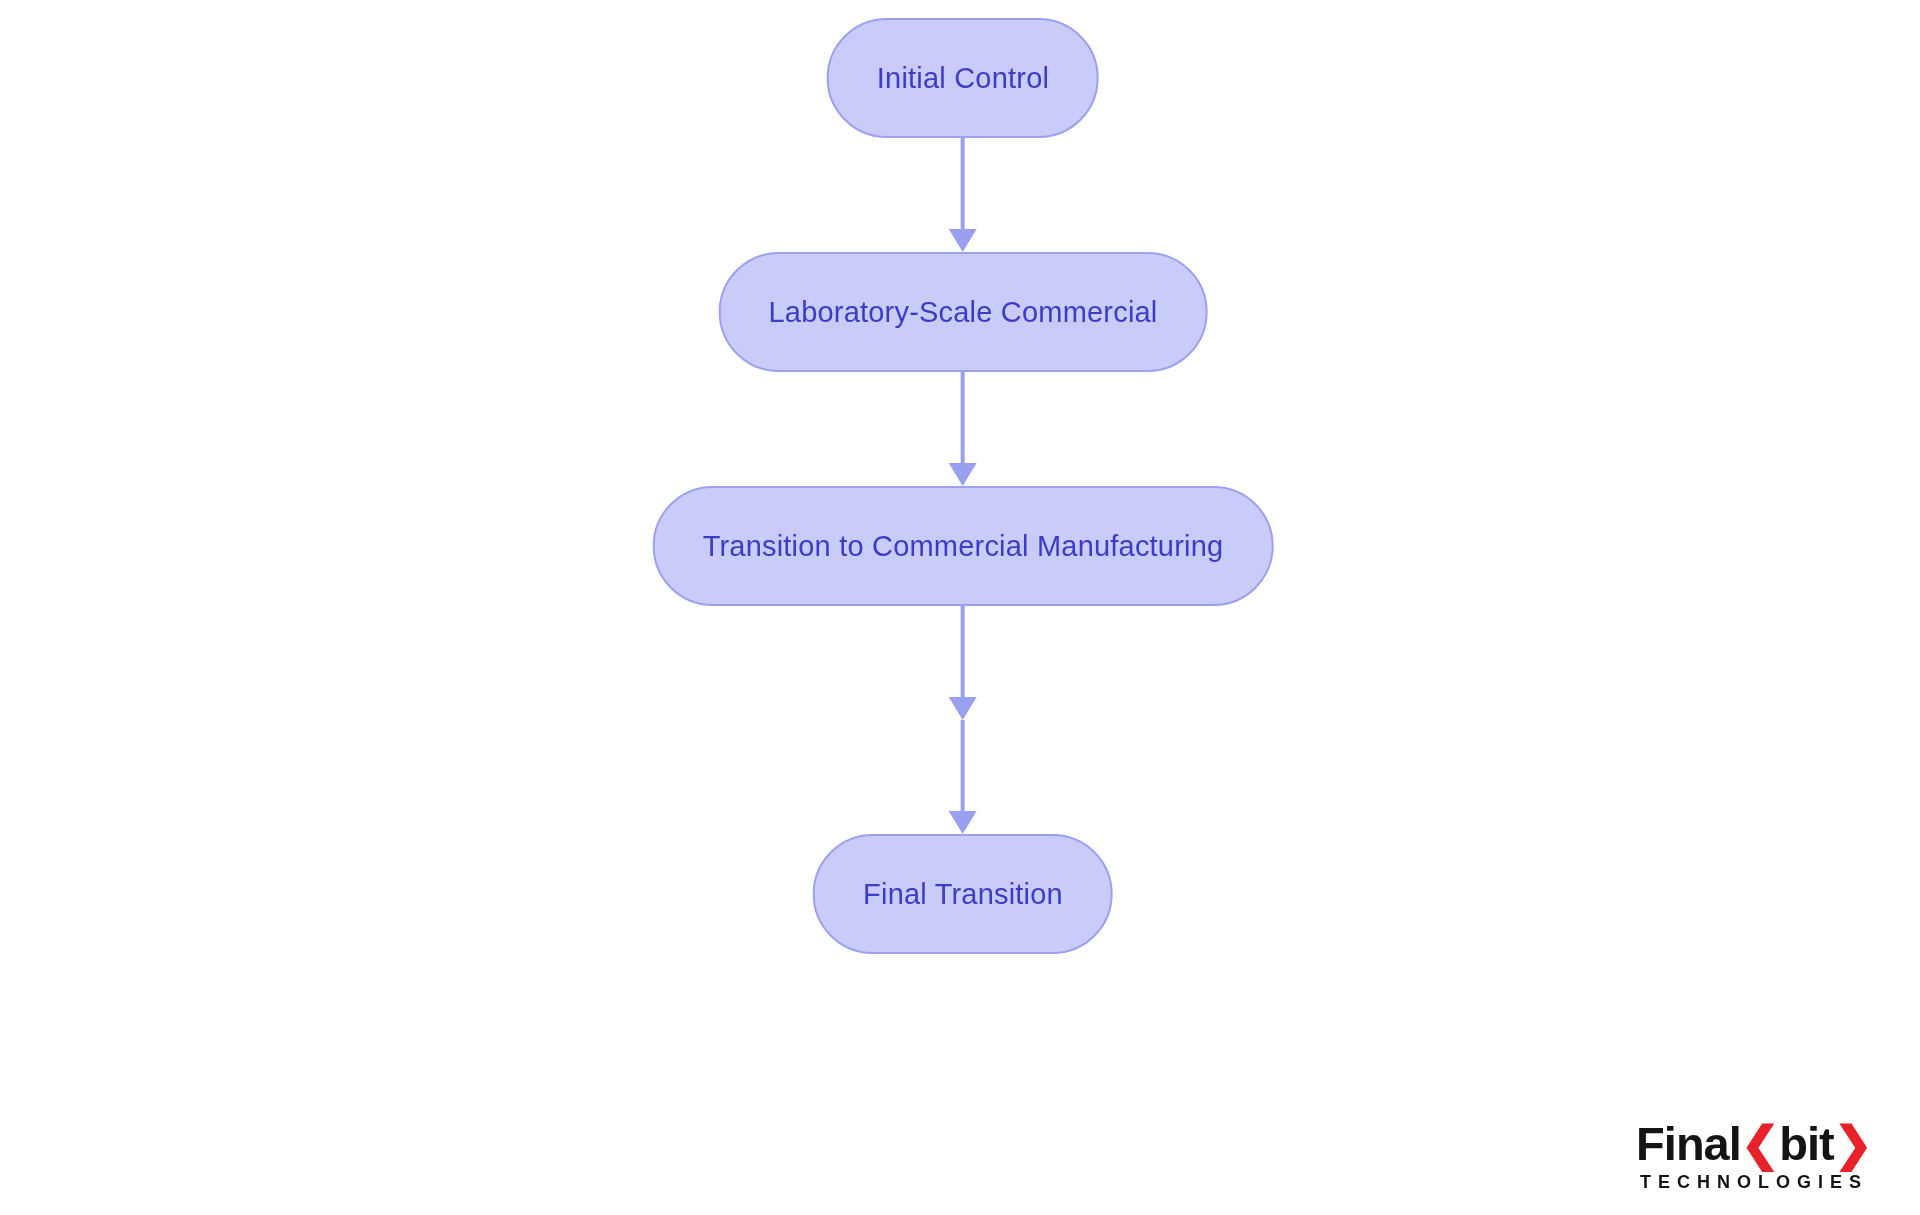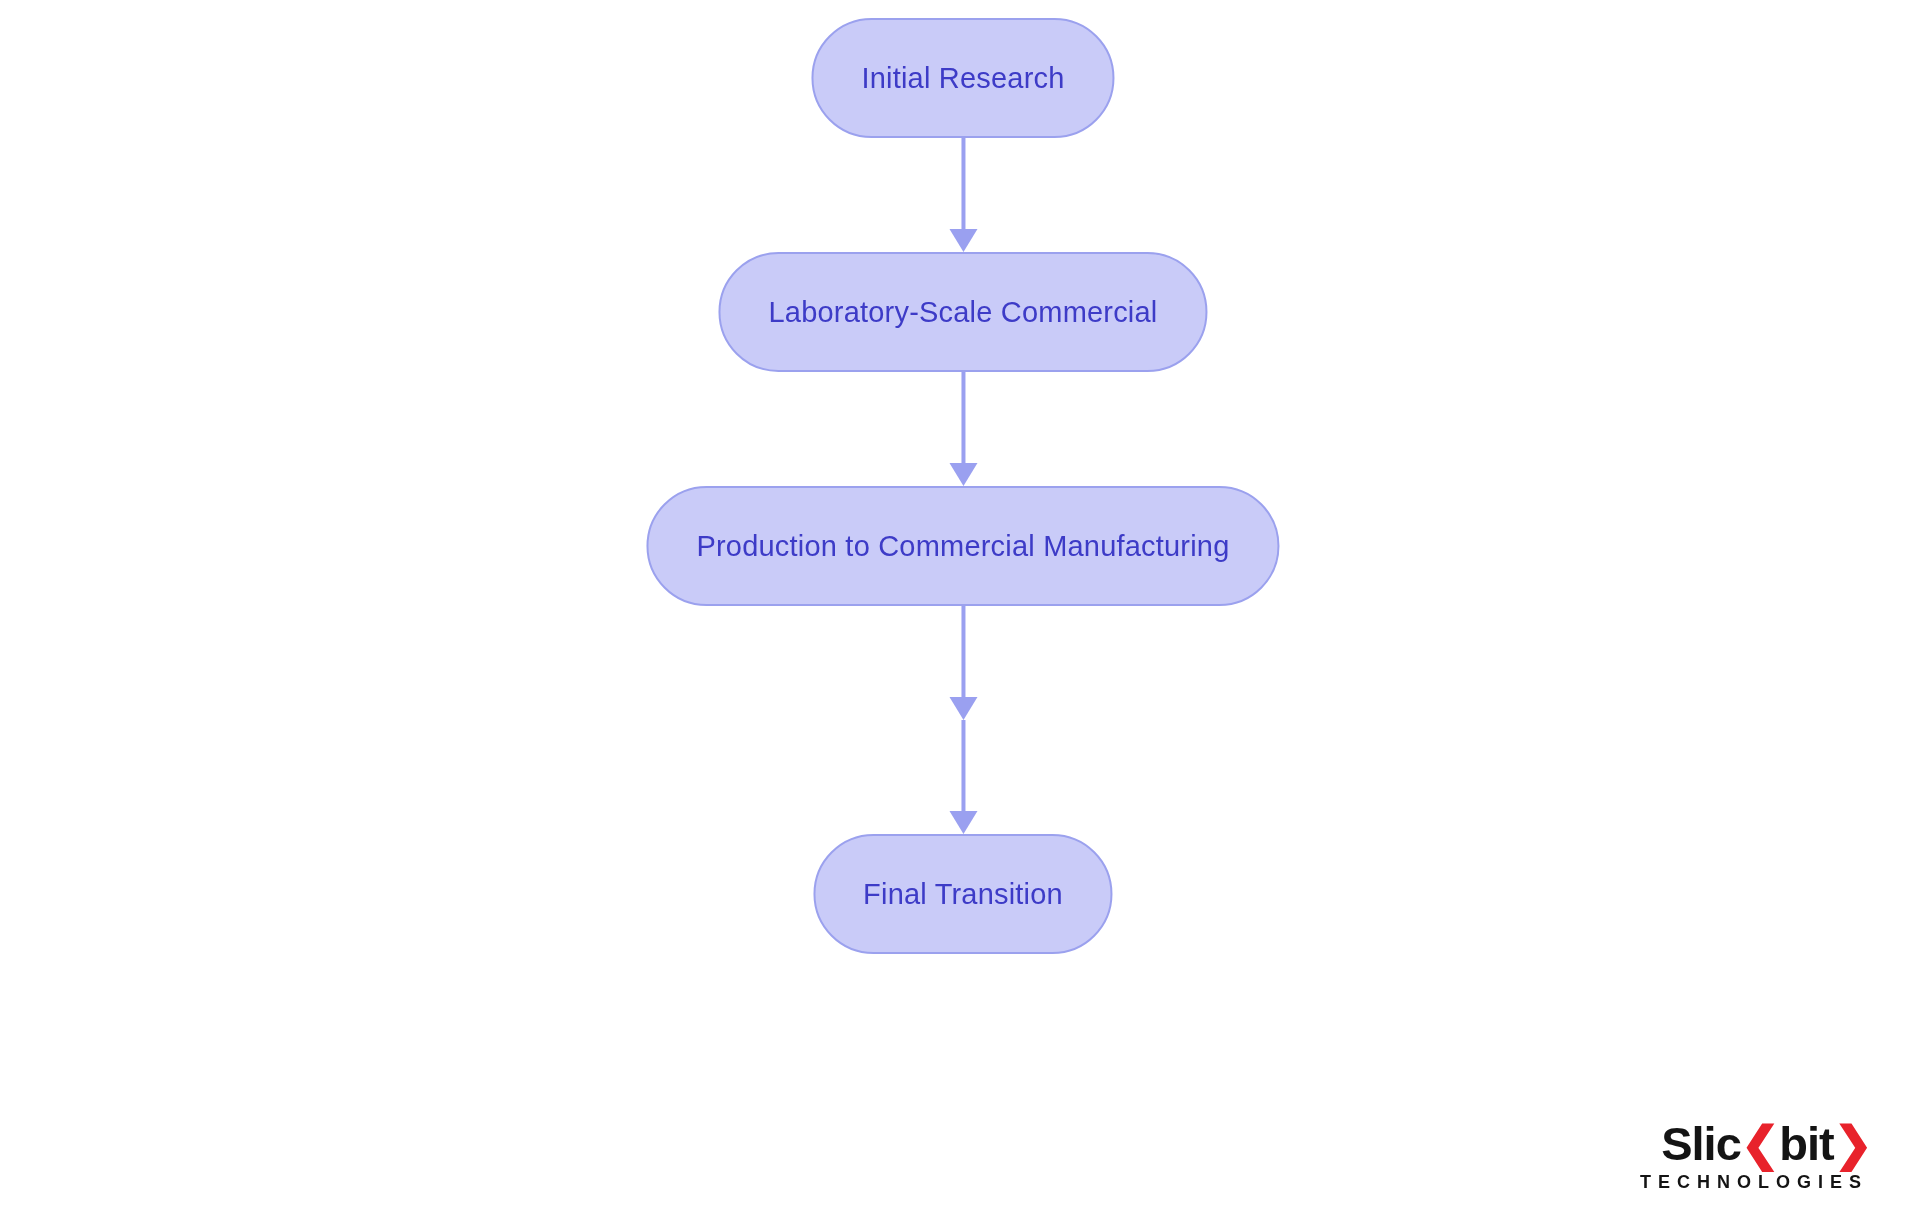--- a/index.html
+++ b/index.html
@@ -100,39 +100,39 @@
   }
 </style>
 </head>
 <body>
 
 <div class="canvas">
 
   <div class="flow-column">
 
     <div class="node">
-      <span>Initial Research</span>
+      <span>Initial Control</span>
     </div>
 
     <div class="arrow">
       <div class="line"></div>
       <div class="head"></div>
     </div>
 
     <div class="node">
       <span>Laboratory-Scale Commercial</span>
     </div>
 
     <div class="arrow">
       <div class="line"></div>
       <div class="head"></div>
     </div>
 
     <div class="node">
-      <span>Production to Commercial Manufacturing</span>
+      <span>Transition to Commercial Manufacturing</span>
     </div>
 
     <div class="arrow">
       <div class="line"></div>
       <div class="head"></div>
     </div>
 
 
     <div class="arrow">
       <div class="line"></div>
@@ -140,18 +140,18 @@
     </div>
 
     <div class="node">
       <span>Final Transition</span>
     </div>
 
   </div>
 
   <div class="brand">
     <div class="wordmark">
-      <span>Slic</span><span class="chev">❮</span><span>bit</span><span class="chev">❯</span>
+      <span>Final</span><span class="chev">❮</span><span>bit</span><span class="chev">❯</span>
     </div>
     <div class="subtext">TECHNOLOGIES</div>
   </div>
 
 </div>
 
 </body></html>

